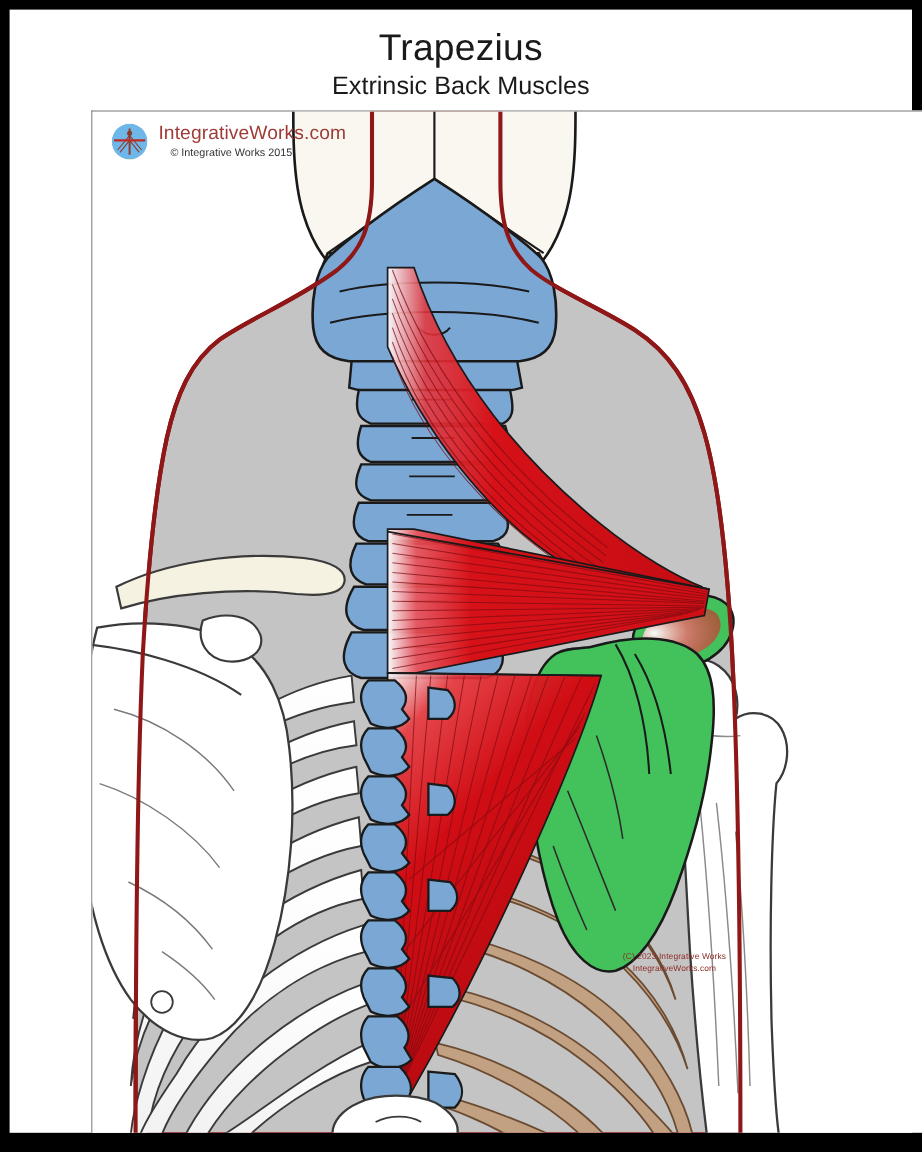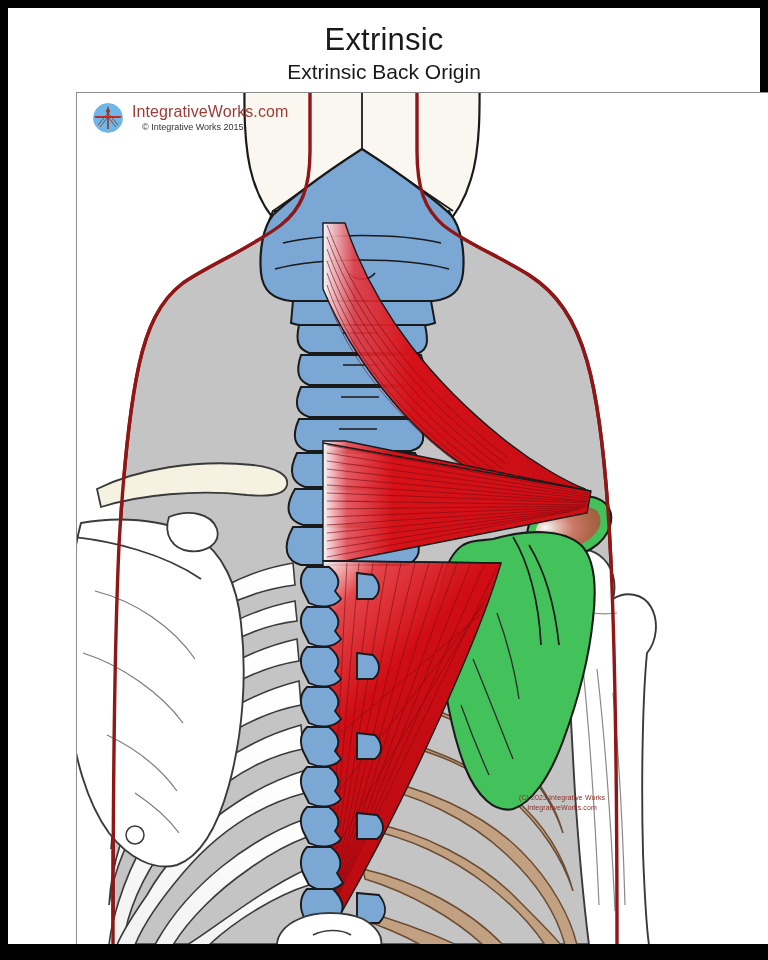--- a/index.html
+++ b/index.html
@@ -129,22 +129,22 @@
     letter-spacing: .1px;
   }
 </style>
 </head>
 <body>
 
 <div id="page">
   <div id="sheet">
 
     <div id="title-block">
-      <div id="main-title">Extrinsic</div>
-      <div id="subtitle">Extrinsic Back Origin</div>
+      <div id="main-title">Trapezius</div>
+      <div id="subtitle">Extrinsic Back Muscles</div>
     </div>
 
     <div id="side-label">
       <span class="seg-green">Anatomy - </span><span class="seg-blue">Origin</span><span class="seg-green"> / Insertion /</span><span class="seg-brown">Trapped</span>
     </div>
 
     <div id="illus-panel">
 
       <svg id="illus-svg" width="684" height="852" viewBox="0 0 684 852">
         <defs>

